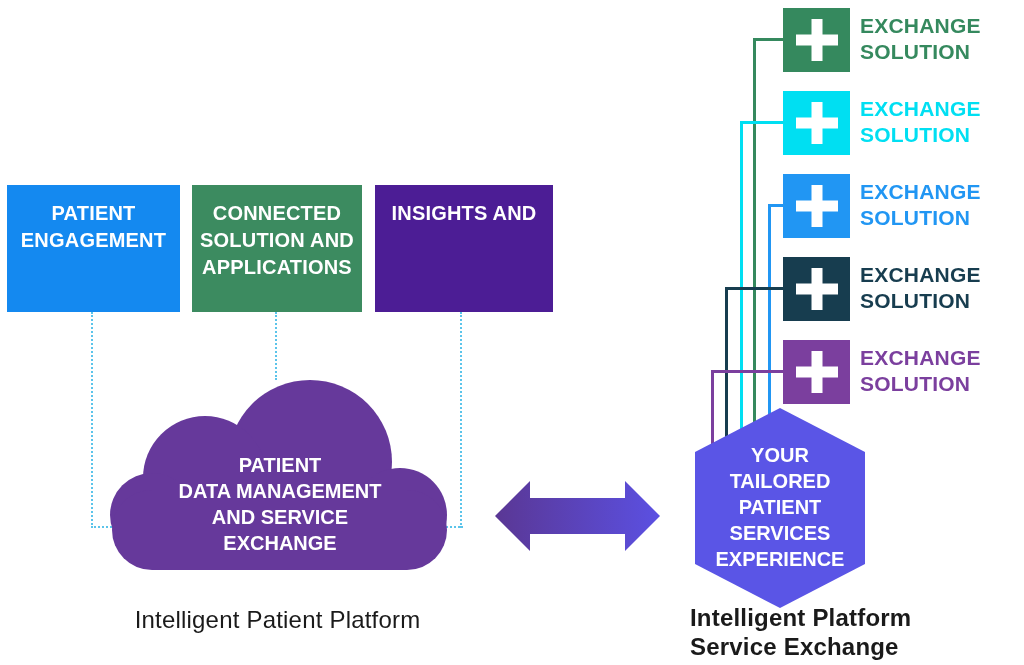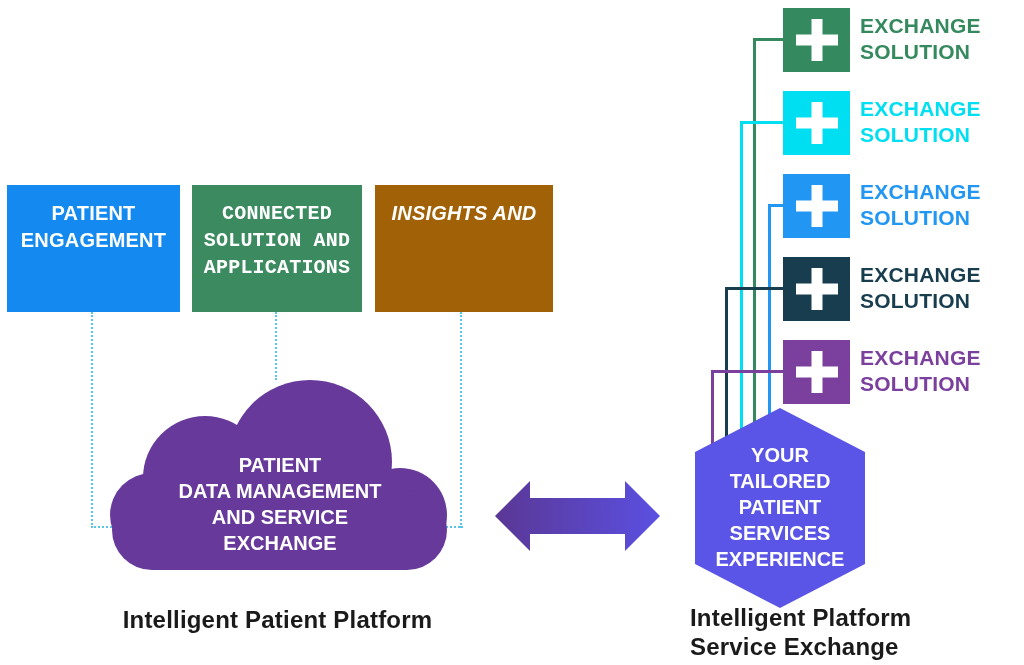--- a/index.html
+++ b/index.html
@@ -23,21 +23,21 @@
   .dot-h1 { left:91px;  top:526px; width:372px; }
 
   
   .cloud-svg { position:absolute; left:105px; top:378px; z-index:2; }
   .cloud-text { position:absolute; left:140px; top:452px; width:280px; z-index:3;
                 color:#fff; font-weight:800; font-size:20px; line-height:26px; text-align:center; }
   .cloud-text span { display:block; }
 
   
   .caption-left { position:absolute; left:100px; top:606px; width:355px; text-align:center;
-                  font-size:24px; font-weight:700; color:#1a1a1a; letter-spacing:.2px; }
+                  font-size:24px; font-weight:400; color:#1a1a1a; letter-spacing:.2px; }
   .caption-right { position:absolute; left:690px; top:603px; font-size:24px; line-height:29px;
                    font-weight:800; color:#1a1a1a; letter-spacing:.2px; }
   .caption-right span { display:block; }
 
   
   .arrow-svg { position:absolute; left:490px; top:475px; z-index:2; }
 
   
   .hexagon { position:absolute; left:695px; top:408px; width:170px; height:200px; z-index:4;
              clip-path:polygon(50% 0%, 100% 22%, 100% 78%, 50% 100%, 0% 78%, 0% 22%); }
@@ -75,26 +75,26 @@
 </style>
 </head>
 <body>
 
 <div class="canvas">
 
   <div class="top-box box-1" style="background-color: rgb(20, 137, 240);">
     <span>PATIENT</span>
     <span>ENGAGEMENT</span>
   </div>
-  <div class="top-box box-2" style="background-color: rgb(60, 139, 96); font-family: Liberation Mono, monospace;">
+  <div class="top-box box-2" style="background-color: rgb(60, 139, 96);">
     <span>CONNECTED</span>
     <span>SOLUTION AND</span>
     <span>APPLICATIONS</span>
   </div>
-  <div class="top-box box-3" style="background-color: #a16207; font-style: italic;">
+  <div class="top-box box-3" style="background-color: #4c1d95;">
     <span>INSIGHTS AND</span>
   </div>
 
   <div class="dot-v dot-v1" style="border-color: rgb(91, 196, 234);"></div>
   <div class="dot-v dot-v2" style="border-color: rgb(91, 196, 234);"></div>
   <div class="dot-v dot-v3" style="border-color: rgb(91, 196, 234);"></div>
   <div class="dot-h dot-h1" style="border-color: rgb(91, 196, 234);"></div>
 
   <svg class="cloud-svg" width="345" height="195" viewBox="0 0 345 195">
     <g fill="#66399B">

